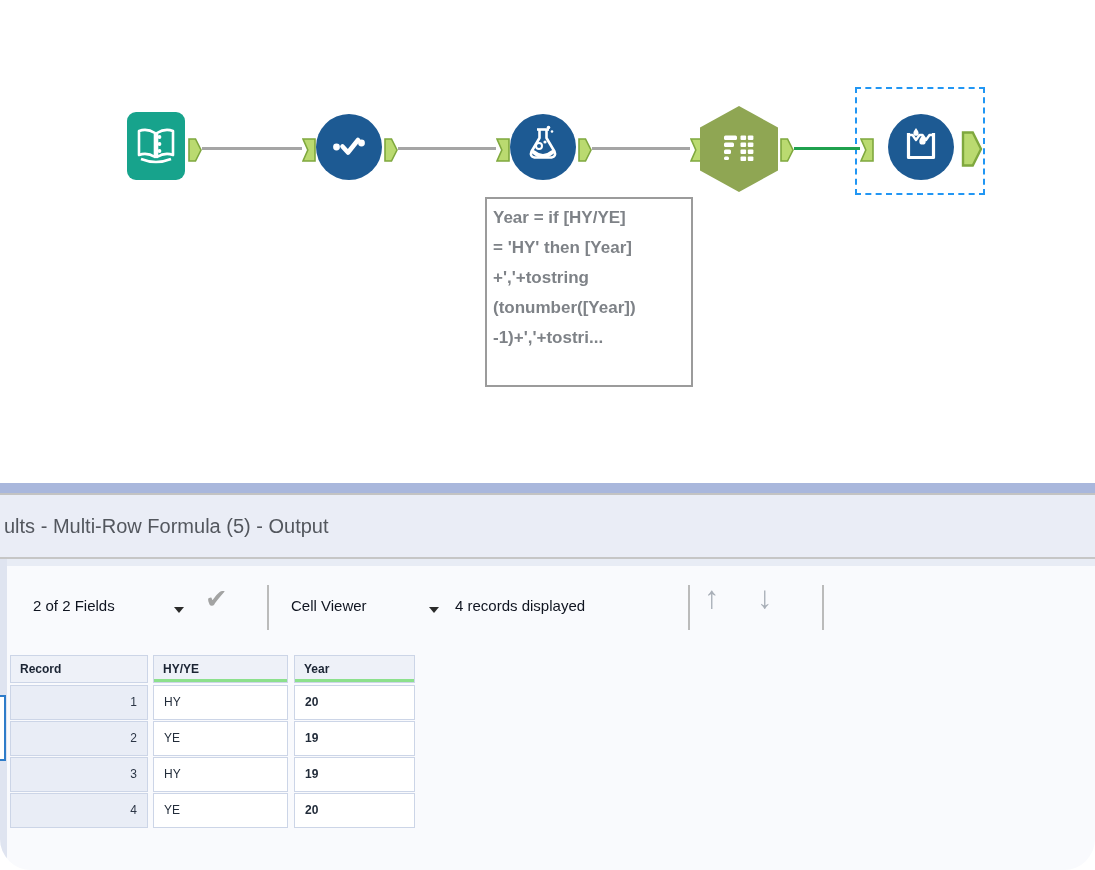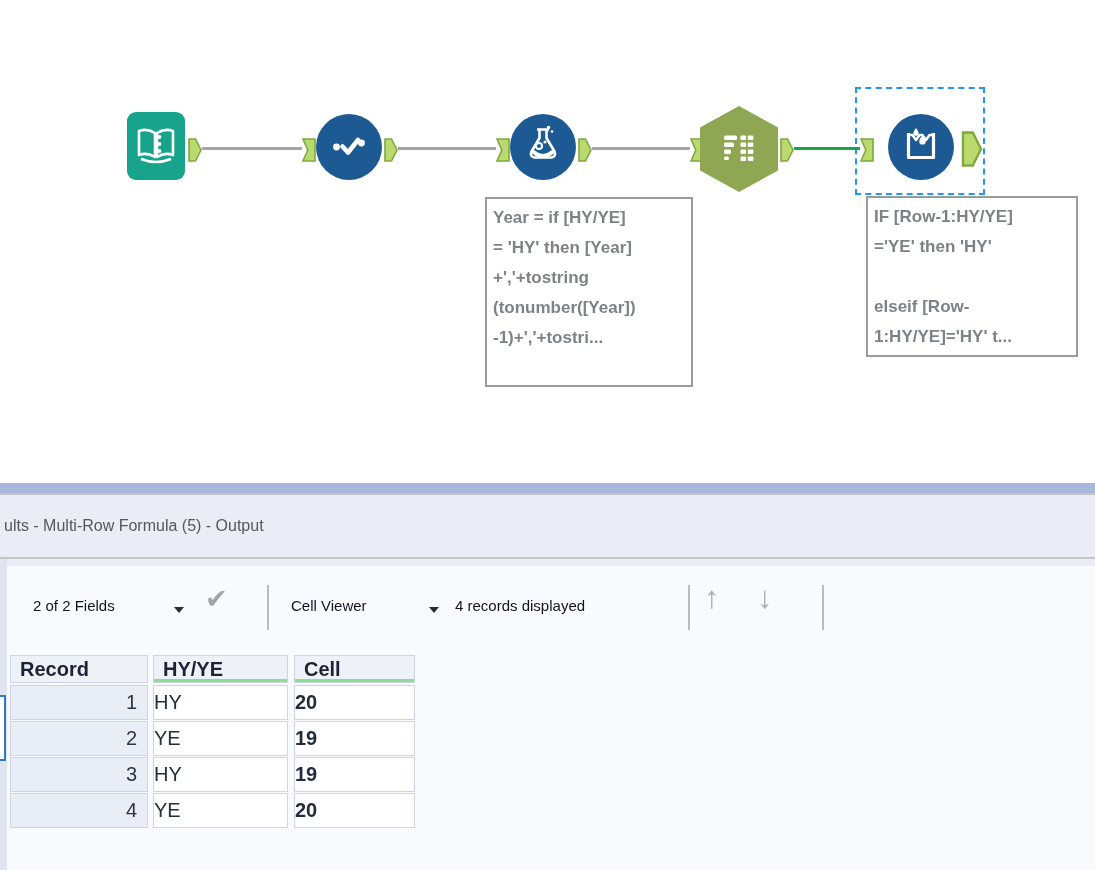--- a/index.html
+++ b/index.html
@@ -1,19 +1,19 @@
 <!DOCTYPE html>
 <html><head>
 <meta charset="utf-8">
 <style>
   * { margin:0; padding:0; box-sizing:border-box; }
   html,body { background:#fff; }
   #app {
     position:relative; width:1095px; height:870px; overflow:hidden;
-    font-family:"Liberation Sans","DejaVu Sans",sans-serif; background:#ffffff;
+    font-family:"Liberation Sans","DejaVu Sans",sans-serif; background:#ffffff;border-radius:31px;
   }
 
   
   .conn { position:absolute; height:3px; background:#a5a5a5; }
   .conn.green { background:#1fa14e; }
   .tool-circle {
     position:absolute; width:66px; height:66px; border-radius:50%;
     background:#1d5a93; display:flex; align-items:center; justify-content:center;
   }
   .tool-square {
@@ -33,48 +33,48 @@
     color:#7e8287; font-weight:bold; font-size:17px; line-height:30px;
     padding:4px 6px; white-space:pre-line;
   }
   .anchor { position:absolute; }
 
   
   .res-topbar   { position:absolute; left:0; top:483px; width:1095px; height:10px; background:#a9b7dc; }
   .res-line1    { position:absolute; left:0; top:493px; width:1095px; height:2px;  background:#c3c3c3; }
   .res-titlebar { position:absolute; left:0; top:495px; width:1095px; height:62px; background:#eaedf6; }
   .res-title    { position:absolute; left:4px; top:495px; height:62px; line-height:62px;
-                  font-size:16px; color:#53575e; }
+                  font-size:20px; color:#53575e; }
   .res-line2    { position:absolute; left:0; top:557px; width:1095px; height:2px;  background:#c6c6c6; }
   .res-content  { position:absolute; left:0; top:559px; width:1095px; height:311px; background:#f9fafd; }
   .res-substrip { position:absolute; left:0; top:559px; width:1095px; height:7px; background:#e8ecf5; }
   .res-leftstrip{ position:absolute; left:0; top:559px; width:7px; height:311px; background:#dfe4f0; }
   .res-anchorbtn{ position:absolute; left:-12px; top:695px; width:18px; height:66px;
                   background:#fff; border:2px solid #2e7cc9; }
 
   .tb-text  { position:absolute; top:593px; font-size:15px; color:#0f1420; line-height:26px; }
   .tb-caret { position:absolute; top:607px; width:0; height:0;
               border-left:5px solid transparent; border-right:5px solid transparent;
               border-top:6px solid #2b2b2b; }
   .tb-check { position:absolute; top:584px; font-size:27px; color:#a3a3a3; line-height:30px; }
   .tb-sep   { position:absolute; top:585px; width:1.5px; height:45px; background:#bbbbbb; }
   .tb-arrow { position:absolute; top:581px; font-size:31px; color:#a9afb8; line-height:34px; }
 
   
   .tbl { position:absolute; left:10px; top:655px; }
   .trow { display:flex; margin-bottom:1px; }
   .trow.header { margin-bottom:2px; }
-  .cell { border:1px solid #ccd5e7; height:35px; line-height:33px; font-size:20px;
+  .cell { border:1px solid #ccd5e7; height:35px; line-height:33px; font-size:12px;
           position:relative; color:#222c3a; }
   .trow.header .cell { height:28px; line-height:26px; background:#eef1f8;
           font-weight:bold; color:#1b2433; padding-left:9px; }
   .c1 { width:138px; } .c2 { width:135px; } .c3 { width:121px;font-weight:bold; }
   .gap1 { width:5px; } .gap2 { width:6px; }
   .cell.rec  { background:#e9edf6; text-align:right; padding-right:10px; color:#2b3545; }
-  .cell.data { background:#ffffff; padding-left:0; }
+  .cell.data { background:#ffffff; padding-left:10px; }
   .hdr-underline { position:absolute; left:0; right:0; bottom:0; height:3px; background:#8ce08c; }
 </style>
 </head>
 <body>
 
 <div id="app">
 
   <div class="selection-box" style="left:855px; top:87px; width:130px; height:108px;"></div>
 
   <div class="conn" style="left:202px; top:147px; width:100px;"></div>
@@ -192,25 +192,20 @@
     <svg width="24" height="36" viewBox="0 0 14 24">
         <path d="M1 1 L7.5 1 L13 12 L7.5 23 L1 23 Z" fill="#bada70" stroke="#7fa83e" stroke-width="1.6"></path>
       </svg>
   </span>
 
   <div class="annotation" style="left:485px; top:197px; width:208px; height:190px;">Year = if [HY/YE]
 = 'HY' then [Year]
 +','+tostring
 (tonumber([Year])
 -1)+','+tostri...</div>
-  <div class="annotation" style="left:866px; top:196px; width:212px; height:161px;">IF [Row-1:HY/YE]
-='YE' then 'HY'
-
-elseif [Row-
-1:HY/YE]='HY' t...</div>
 
   <div class="res-topbar"></div>
   <div class="res-line1"></div>
   <div class="res-titlebar"></div>
   <div class="res-title">ults - Multi-Row Formula (5) - Output</div>
   <div class="res-line2"></div>
   <div class="res-content"></div>
   <div class="res-substrip"></div>
   <div class="res-leftstrip"></div>
   <div class="res-anchorbtn"></div>
@@ -230,21 +225,21 @@
   <div class="tbl">
     <div class="trow header">
       <div class="cell c1">Record</div>
       <div class="gap1"></div>
       <div class="cell c2">
         <span>HY/YE</span>
         <div class="hdr-underline"></div>
       </div>
       <div class="gap2"></div>
       <div class="cell c3">
-        <span>Cell</span>
+        <span>Year</span>
         <div class="hdr-underline"></div>
       </div>
     </div>
 
     <div class="trow">
       <div class="cell c1 rec">1</div>
       <div class="gap1"></div>
       <div class="cell c2 data">HY</div>
       <div class="gap2"></div>
       <div class="cell c3 data">20</div>

